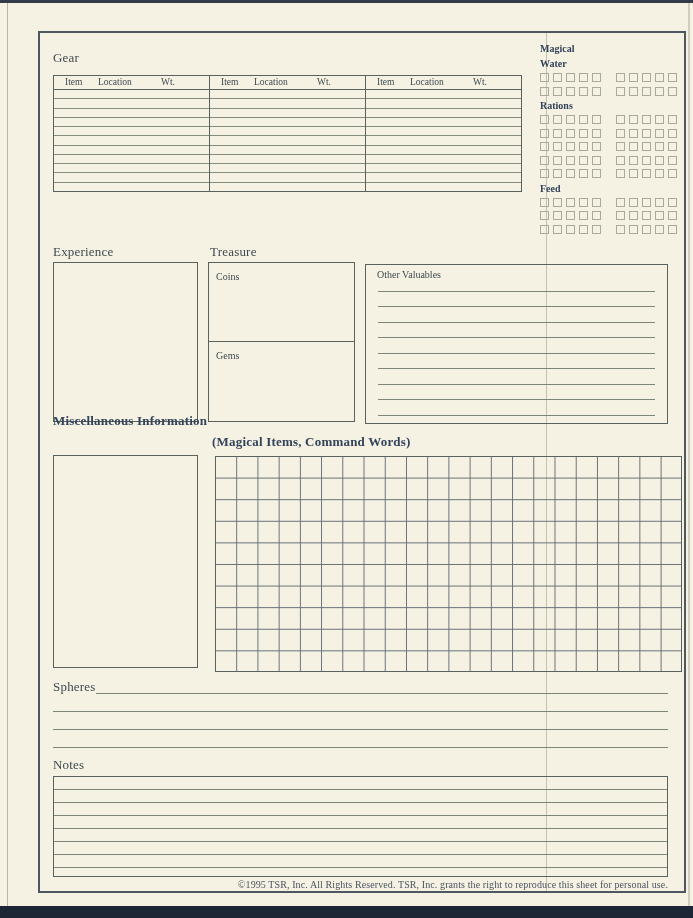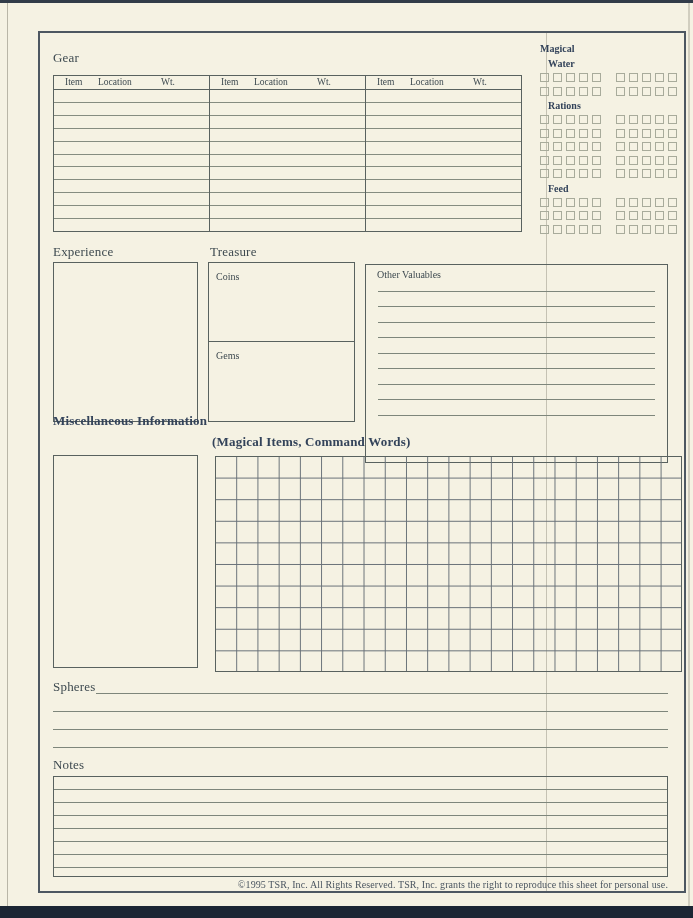--- a/index.html
+++ b/index.html
@@ -15,45 +15,45 @@
   .edge-top{left:0;top:0;width:693px;height:3px;background:#323c49;}
   .edge-bottom{left:0;top:906px;width:693px;height:12px;background:var(--band);}
   .edge-left{left:7px;top:3px;width:1px;height:903px;background:rgba(125,122,108,.5);}
   .edge-right{left:688px;top:3px;width:2px;height:903px;background:rgba(125,122,108,.3);}
   .frame{left:38px;top:31px;width:648px;height:862px;border:2px solid var(--frame);box-sizing:border-box;}
   .crease{left:546px;top:33px;width:1px;height:858px;background:rgba(139,136,120,.45);}
   
   .sec-label{font-size:13px;color:var(--ink);letter-spacing:.2px;line-height:11px;}
   .bold-label{font-weight:bold;color:var(--head);}
   
-  .gear-table{left:53px;top:75px;width:469px;height:157px;border:1px solid var(--border);
+  .gear-table{left:53px;top:75px;width:469px;height:117px;border:1px solid var(--border);
               box-sizing:border-box;display:flex;}
   .gear-group{flex:1;display:flex;flex-direction:column;border-right:1px solid var(--border);}
   .gear-group:last-child{border-right:none;}
   .gear-header{height:13px;border-bottom:1px solid var(--border);position:relative;
                font-size:9.5px;color:var(--ink);}
   .gh{position:absolute;top:0;line-height:13px;}
   .gh0{left:11px}.gh1{left:44px}.gh2{left:107px}
   .gear-row{flex:1;border-bottom:1px solid var(--rowline);}
   .gear-row:last-child{border-bottom:none;}
   
   .supplies{left:540px;top:43px;width:134px;}
   .sup-title,.sup-sub{font-weight:bold;font-size:10px;color:var(--head);line-height:12px;margin-bottom:3px;}
-  .sup-sub{margin-top:2px;margin-left:8px;}
+  .sup-sub{margin-top:2px;}
   .cb-row{display:flex;gap:15px;margin-bottom:4.5px;}
   .cb-cluster{display:flex;gap:4px;}
   .cb{width:7px;height:7px;border:1px solid var(--checkbox);box-sizing:content-box;background:transparent;}
   
   .plain-box{border:1px solid var(--border);box-sizing:border-box;background:transparent;}
   .exp-box{left:53px;top:262px;width:145px;height:160px;}
   .coins-gems{left:208px;top:262px;width:147px;height:160px;display:flex;flex-direction:column;justify-content:flex-end;}
   .coins{height:79px;border-bottom:1px solid var(--border);padding:3px 7px;box-sizing:border-box;}
   .gems{flex:1;padding:3px 7px;box-sizing:border-box;}
   .inner-label{font-size:10px;color:var(--ink);}
-  .other-box{left:365px;top:264px;width:303px;height:199px;}
+  .other-box{left:365px;top:264px;width:303px;height:160px;}
   .other-label{padding:4px 11px 0 11px;font-size:10px;}
   .other-lines{position:absolute;left:12px;right:12px;top:11px;}
   .write-line{height:14.5px;border-bottom:1px solid var(--writeline);}
   .misc-box{left:53px;top:455px;width:145px;height:213px;}
   
   .magic-grid{left:215px;top:456px;width:467px;height:216px;border:1px solid var(--border);
               box-sizing:border-box;
               background-image:linear-gradient(to right,var(--grid) 1px,transparent 1px),
                                linear-gradient(to bottom,var(--grid) 1px,transparent 1px);
               background-position:-1px -1px;}

